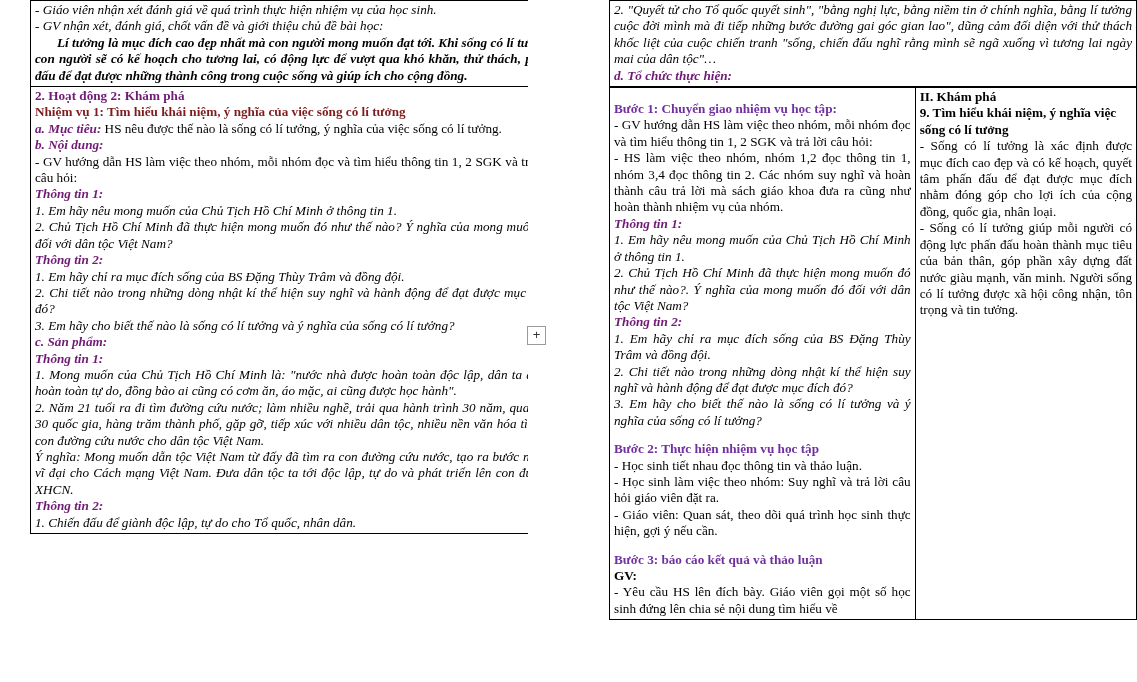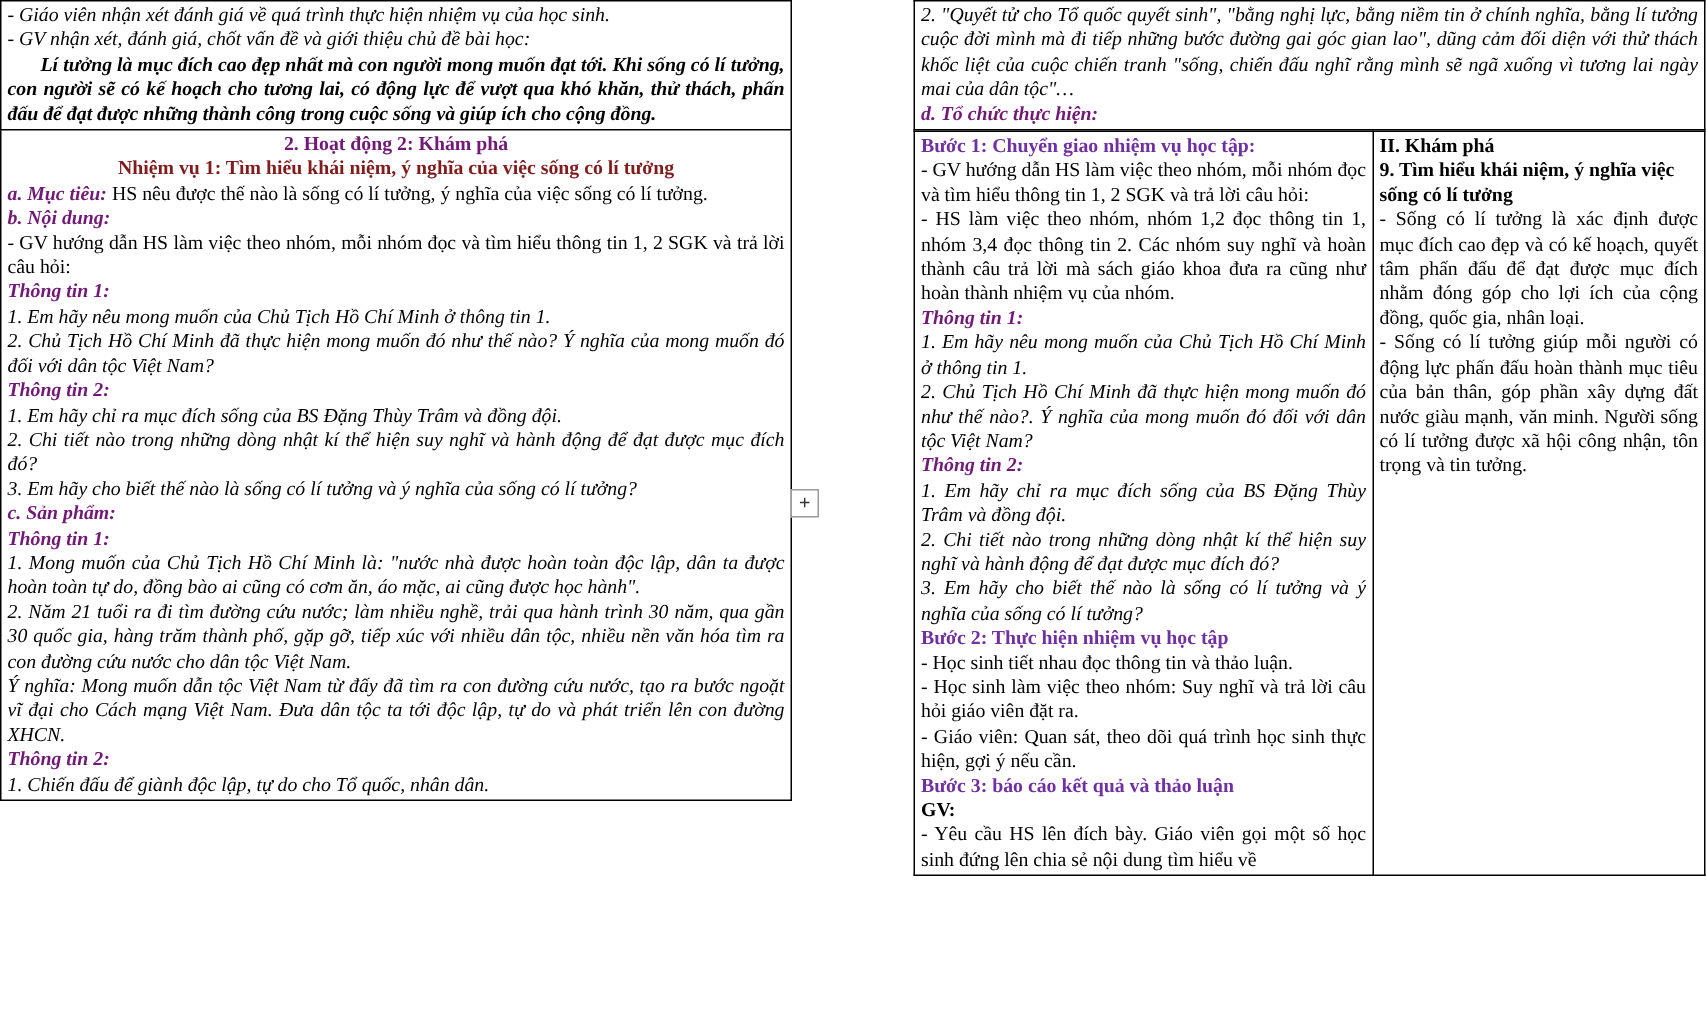--- a/index.html
+++ b/index.html
@@ -16,20 +16,21 @@
   }
   .page {
     position: absolute;
     top: 0;
     background: #ffffff;
   }
   .page-left {
     left: 0;
     width: 528px;
     height: 608px;
+    padding-left: 30px;
   }
   .page-right {
     left: 609px;
     width: 528px;
     height: 682px;
   }
   .gutter {
     position: absolute;
     left: 528px;
     top: 0;
@@ -67,22 +68,22 @@
     line-height: 16.4px;
   }
   p {
     margin: 0;
     padding: 0;
   }
   .i { font-style: italic; }
   .b { font-weight: bold; }
   .red { color: #701a75; }
   .blue { color: #7f1d1d; }
-  .purple { color: #7030a0; }
-  .center { text-align: center; }
+  .purple { color: #7030a0; margin-top: 12px; }
+  .center { text-align: left; }
   .just { text-align: justify; }
   .indent { text-indent: 22px; font-weight: bold; }
   .hdr-row td {
     text-align: center;
     font-weight: bold;
     padding: 2px 4px;
   }
 </style>
 </head>
 <body>

